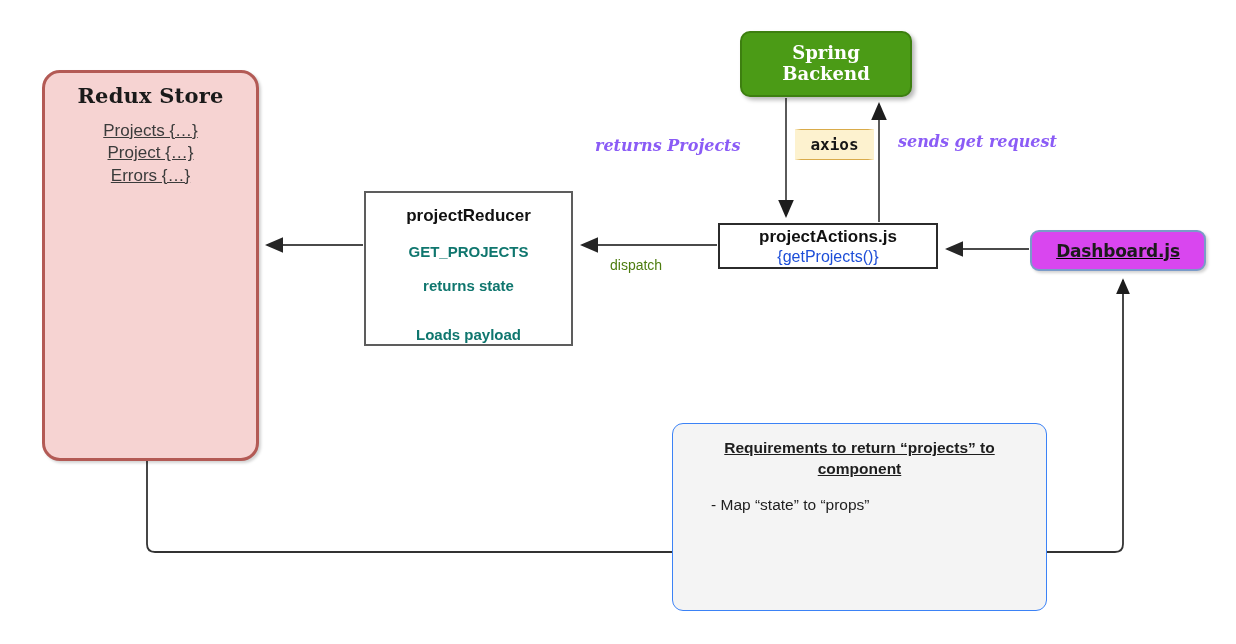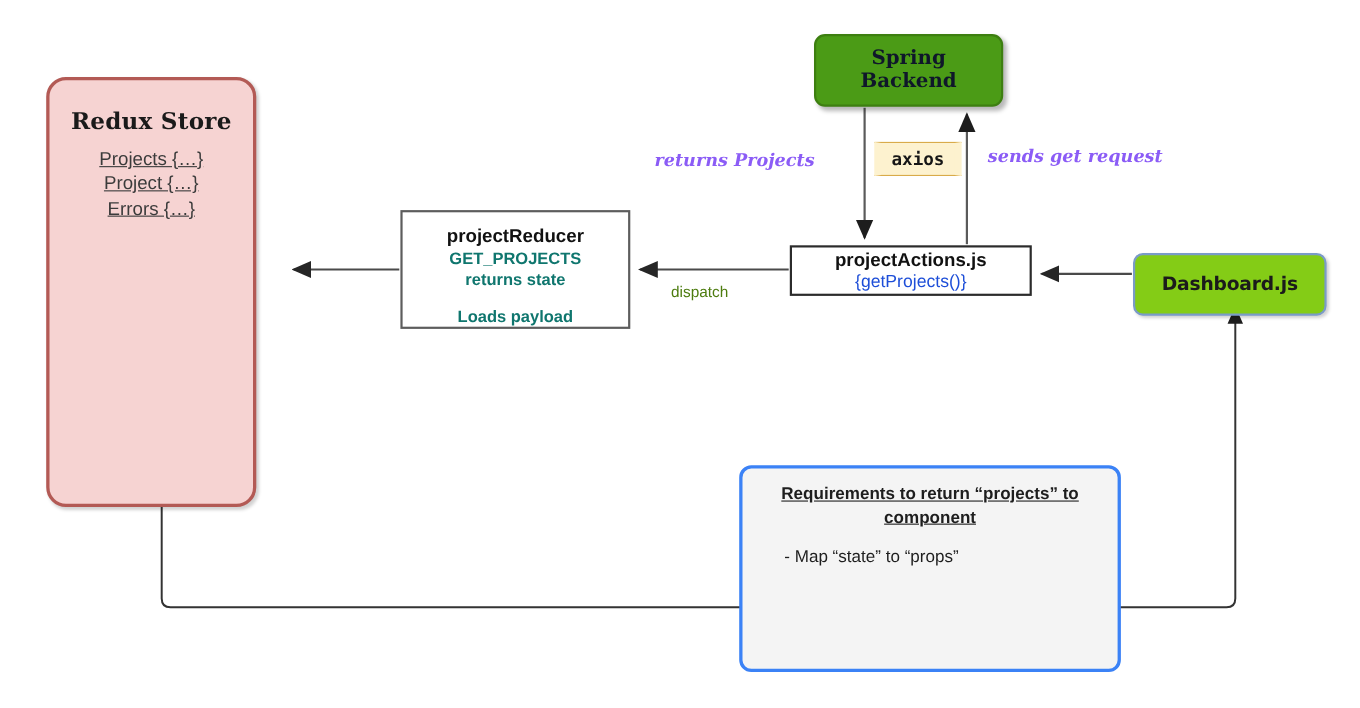--- a/index.html
+++ b/index.html
@@ -33,27 +33,27 @@
     flex-direction: column;
     align-items: center;
     justify-content: center;
     text-align: center;
   }
 
   
   #redux-store {
     left: 42px;
     top: 70px;
-    width: 191px;
+    width: 217px;
     height: 391px;
     background: #f6d3d2;
     border: 3px solid #b35a55;
     border-radius: 18px;
     justify-content: flex-start;
-    padding-top: 24px;
+    padding-top: 10px;
     box-shadow: 2px 2px 3px rgba(0,0,0,0.18);
   }
   #redux-store .title {
     font-family: "DejaVu Serif", serif;
     font-weight: bold;
     font-size: 21px;
     color: #1a1a1a;
     margin-bottom: 12px;
     letter-spacing: 0.2px;
   }
@@ -62,24 +62,24 @@
     color: #3b3b3b;
     line-height: 1.32;
     text-decoration: underline;
   }
 
   
   #project-reducer {
     left: 364px;
     top: 191px;
     width: 209px;
-    height: 108px;
+    height: 155px;
     background: #ffffff;
     border: 2px solid #5d5d5d;
-    justify-content: center;
+    justify-content: space-between;
     padding-top: 13px;
   }
   #project-reducer .title {
     font-size: 17px;
     color: #111111;
     font-weight: 600;
     margin-bottom: 1px;
   }
   #project-reducer .sub {
     font-size: 15px;
@@ -120,34 +120,35 @@
     height: 66px;
     background: #4b9b16;
     border: 2px solid #3d7f10;
     border-radius: 10px;
     box-shadow: 3px 3px 4px rgba(0,0,0,0.28);
   }
   #spring-backend .title {
     font-family: "DejaVu Serif", serif;
     font-size: 18px;
     font-weight: bold;
-    color: #0f172a;
+    color: #ffffff;
     line-height: 1.16;
   }
 
   
   #dashboard {
     left: 1030px;
     top: 230px;
     width: 176px;
-    height: 57px;
-    background: #84cc16;
+    height: 41px;
+    background: #d946ef;
     border: 2px solid #7a9bc8;
     border-radius: 9px;
     box-shadow: 2px 2px 3px rgba(0,0,0,0.18);
+    text-decoration: underline;
   }
   #dashboard .title {
     font-family: "DejaVu Sans", sans-serif;
     font-size: 17px;
     font-weight: bold;
     color: #1b1b1b;
     letter-spacing: -0.2px;
   }
 
   
@@ -192,25 +193,25 @@
     color: #4d7c0f;
     white-space: nowrap;
   }
   #label-dispatch { left: 610px; top: 257px; }
 
   
   #requirements {
     position: absolute;
     left: 672px;
     top: 423px;
-    width: 347px;
+    width: 375px;
     height: 188px;
     box-sizing: border-box;
     background: #f4f4f4;
-    border: 3px solid #3b82f6;
+    border: 1px solid #3b82f6;
     border-radius: 11px;
     padding: 14px 22px 0 22px;
   }
   #requirements .note-title {
     text-align: center;
     font-size: 15.5px;
     font-weight: 600;
     color: #1e1e1e;
     text-decoration: underline;
     line-height: 1.35;

